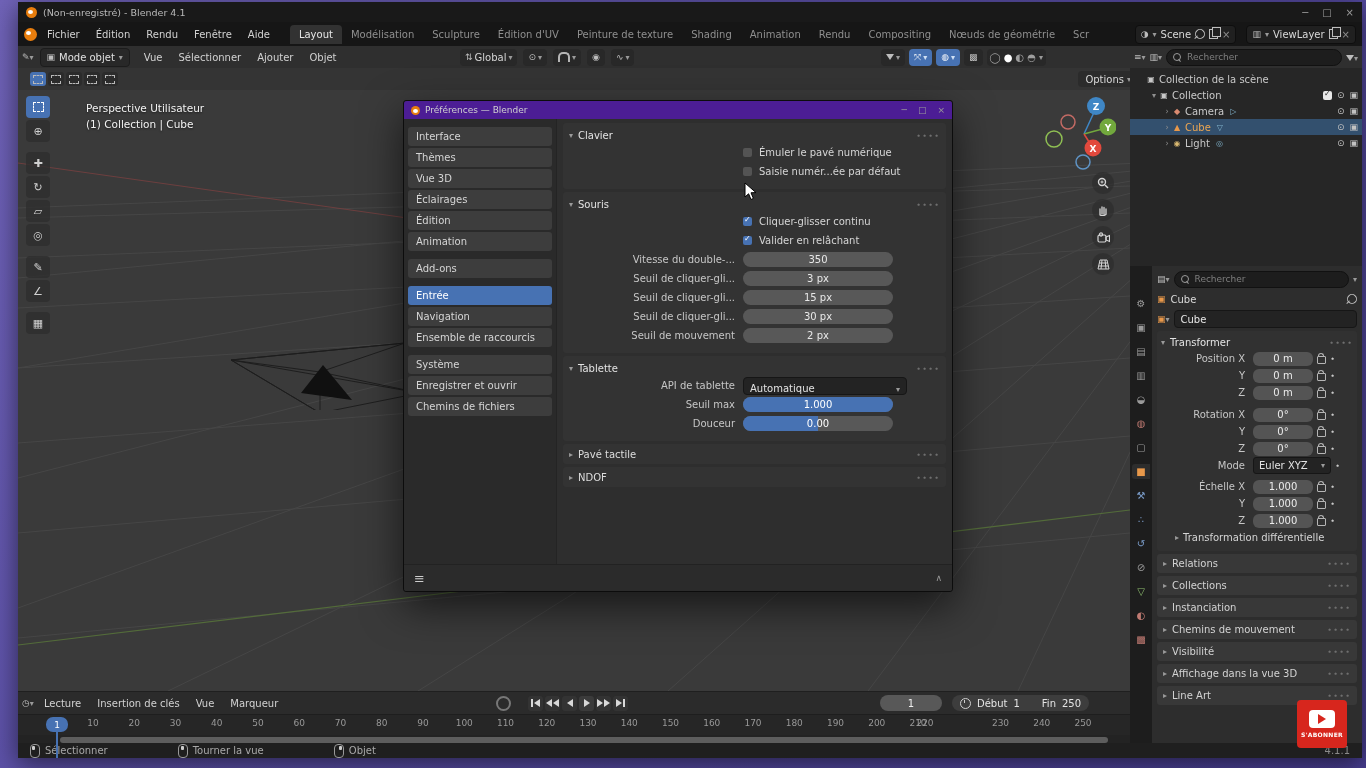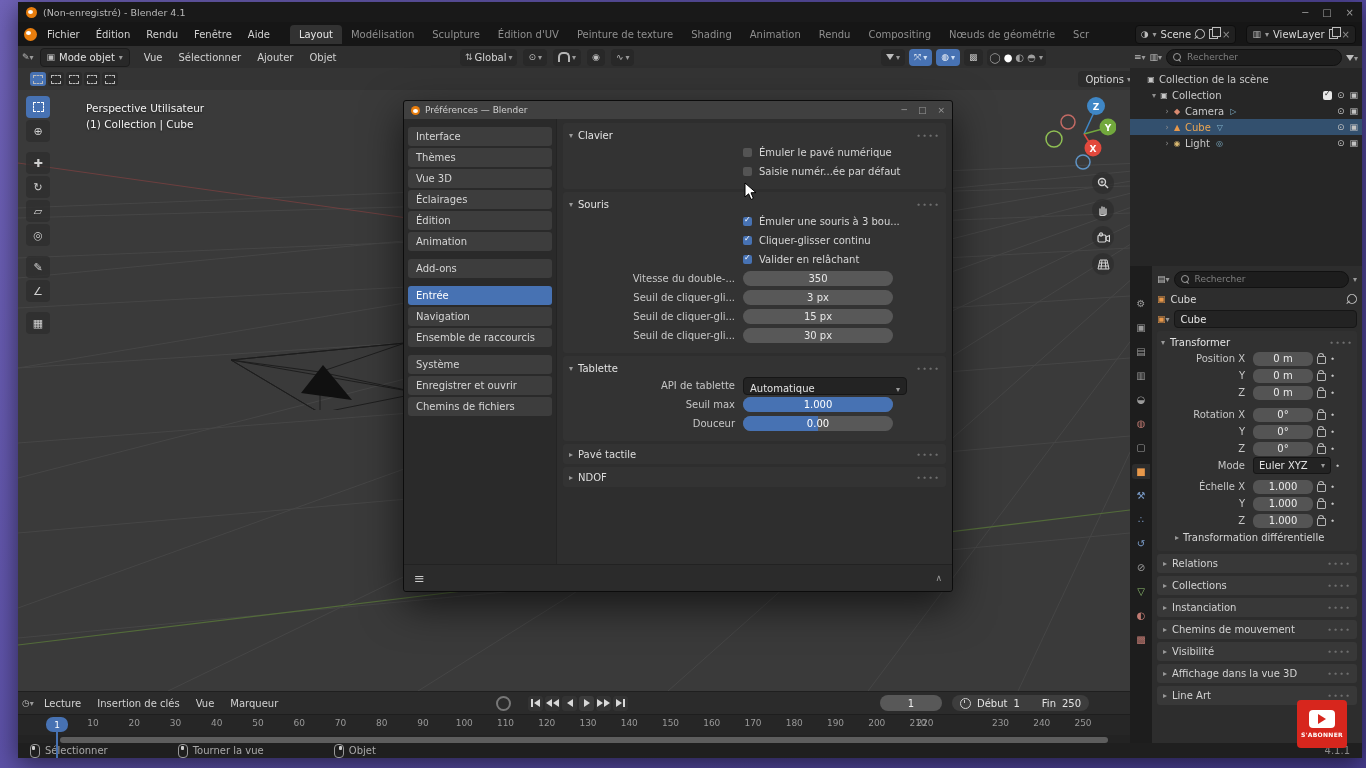--- a/index.html
+++ b/index.html
@@ -84,21 +84,21 @@
     display:flex;align-items:center;justify-content:center;font-size:11px;}
   .tool-btn.active{background:#4772b3;color:#fff;}
   .tool-btn.gap{margin-top:8px;}
   .dash-sq{width:9px;height:8px;border:1px dashed #fff;display:block;}
   .navgizmo{position:absolute;left:1022px;top:24px;}
   .navbtns{position:absolute;left:1074px;top:104px;display:flex;flex-direction:column;gap:5px;}
   .navbtn{width:22px;height:22px;border-radius:50%;background:#2c2c2ca8;display:flex;align-items:center;justify-content:center;}
   
   .prefs{position:absolute;left:385px;top:98px;width:548px;height:490px;background:#2e2e2e;
     border:1px solid #0c0c0c;box-shadow:0 14px 40px rgba(0,0,0,.6);border-radius:3px;display:flex;flex-direction:column;}
-  .p-title{height:18px;background:#404040;display:flex;align-items:center;gap:5px;padding:0 7px;border-radius:3px 3px 0 0;}
+  .p-title{height:18px;background:#4c1d95;display:flex;align-items:center;gap:5px;padding:0 7px;border-radius:3px 3px 0 0;}
   .p-title .wtitle{font-size:9px;color:#d0d0d0;}
   .p-title .wctrls{gap:11px;font-size:9px;}
   .p-body{flex:1;display:flex;min-height:0;}
   .p-side{width:144px;background:#2a2a2a;padding:8px 4px;display:flex;flex-direction:column;gap:8px;border-right:1px solid #242424;}
   .pgroup{display:flex;flex-direction:column;gap:2px;}
   .pitem{height:19px;background:#3d3d3d;border-radius:3px;display:flex;align-items:center;padding:0 8px;color:#d6d6d6;text-align:right;}
   .pitem.active{background:#4772b3;color:#fff;}
   .p-content{flex:1;padding:4px 6px;display:flex;flex-direction:column;gap:3px;overflow:hidden;position:relative;}
   .sect{background:#333;border-radius:3px;padding:4px 6px 8px;}
   .sect-h{display:flex;align-items:center;gap:5px;color:#e3e3e3;font-size:10px;height:16px;}
@@ -810,25 +810,20 @@
         <div class="sect">
           <div class="sect-h">
             <span class="mini">▾</span>
             <span>Souris</span>
             <span class="grip">∙∙∙∙</span>
           </div>
           <div id="souris-rows">
                 <div class="prow">
                   <span class="plabel"></span>
                   <span class="cb blue checked"></span>
-                  <span class="pcheck-label">Émuler une souris à 3 bou...</span>
-                </div>
-                <div class="prow">
-                  <span class="plabel"></span>
-                  <span class="cb blue checked"></span>
                   <span class="pcheck-label">Cliquer-glisser continu</span>
                 </div>
                 <div class="prow">
                   <span class="plabel"></span>
                   <span class="cb blue checked"></span>
                   <span class="pcheck-label">Valider en relâchant</span>
                 </div>
                 <div class="prow">
                   <span class="plabel">Vitesse du double-...</span>
                   <div class="vbox">350</div>
@@ -837,20 +832,24 @@
                   <span class="plabel">Seuil de cliquer-gli...</span>
                   <div class="vbox">3 px</div>
                 </div>
                 <div class="prow">
                   <span class="plabel">Seuil de cliquer-gli...</span>
                   <div class="vbox">15 px</div>
                 </div>
                 <div class="prow">
                   <span class="plabel">Seuil de cliquer-gli...</span>
                   <div class="vbox">30 px</div>
+                </div>
+                <div class="prow">
+                  <span class="plabel">Seuil de mouvement</span>
+                  <div class="vbox">2 px</div>
                 </div>
               </div>
         </div>
         <div class="sect">
           <div class="sect-h">
             <span class="mini">▾</span>
             <span>Tablette</span>
             <span class="grip">∙∙∙∙</span>
           </div>
           <div class="prow">

